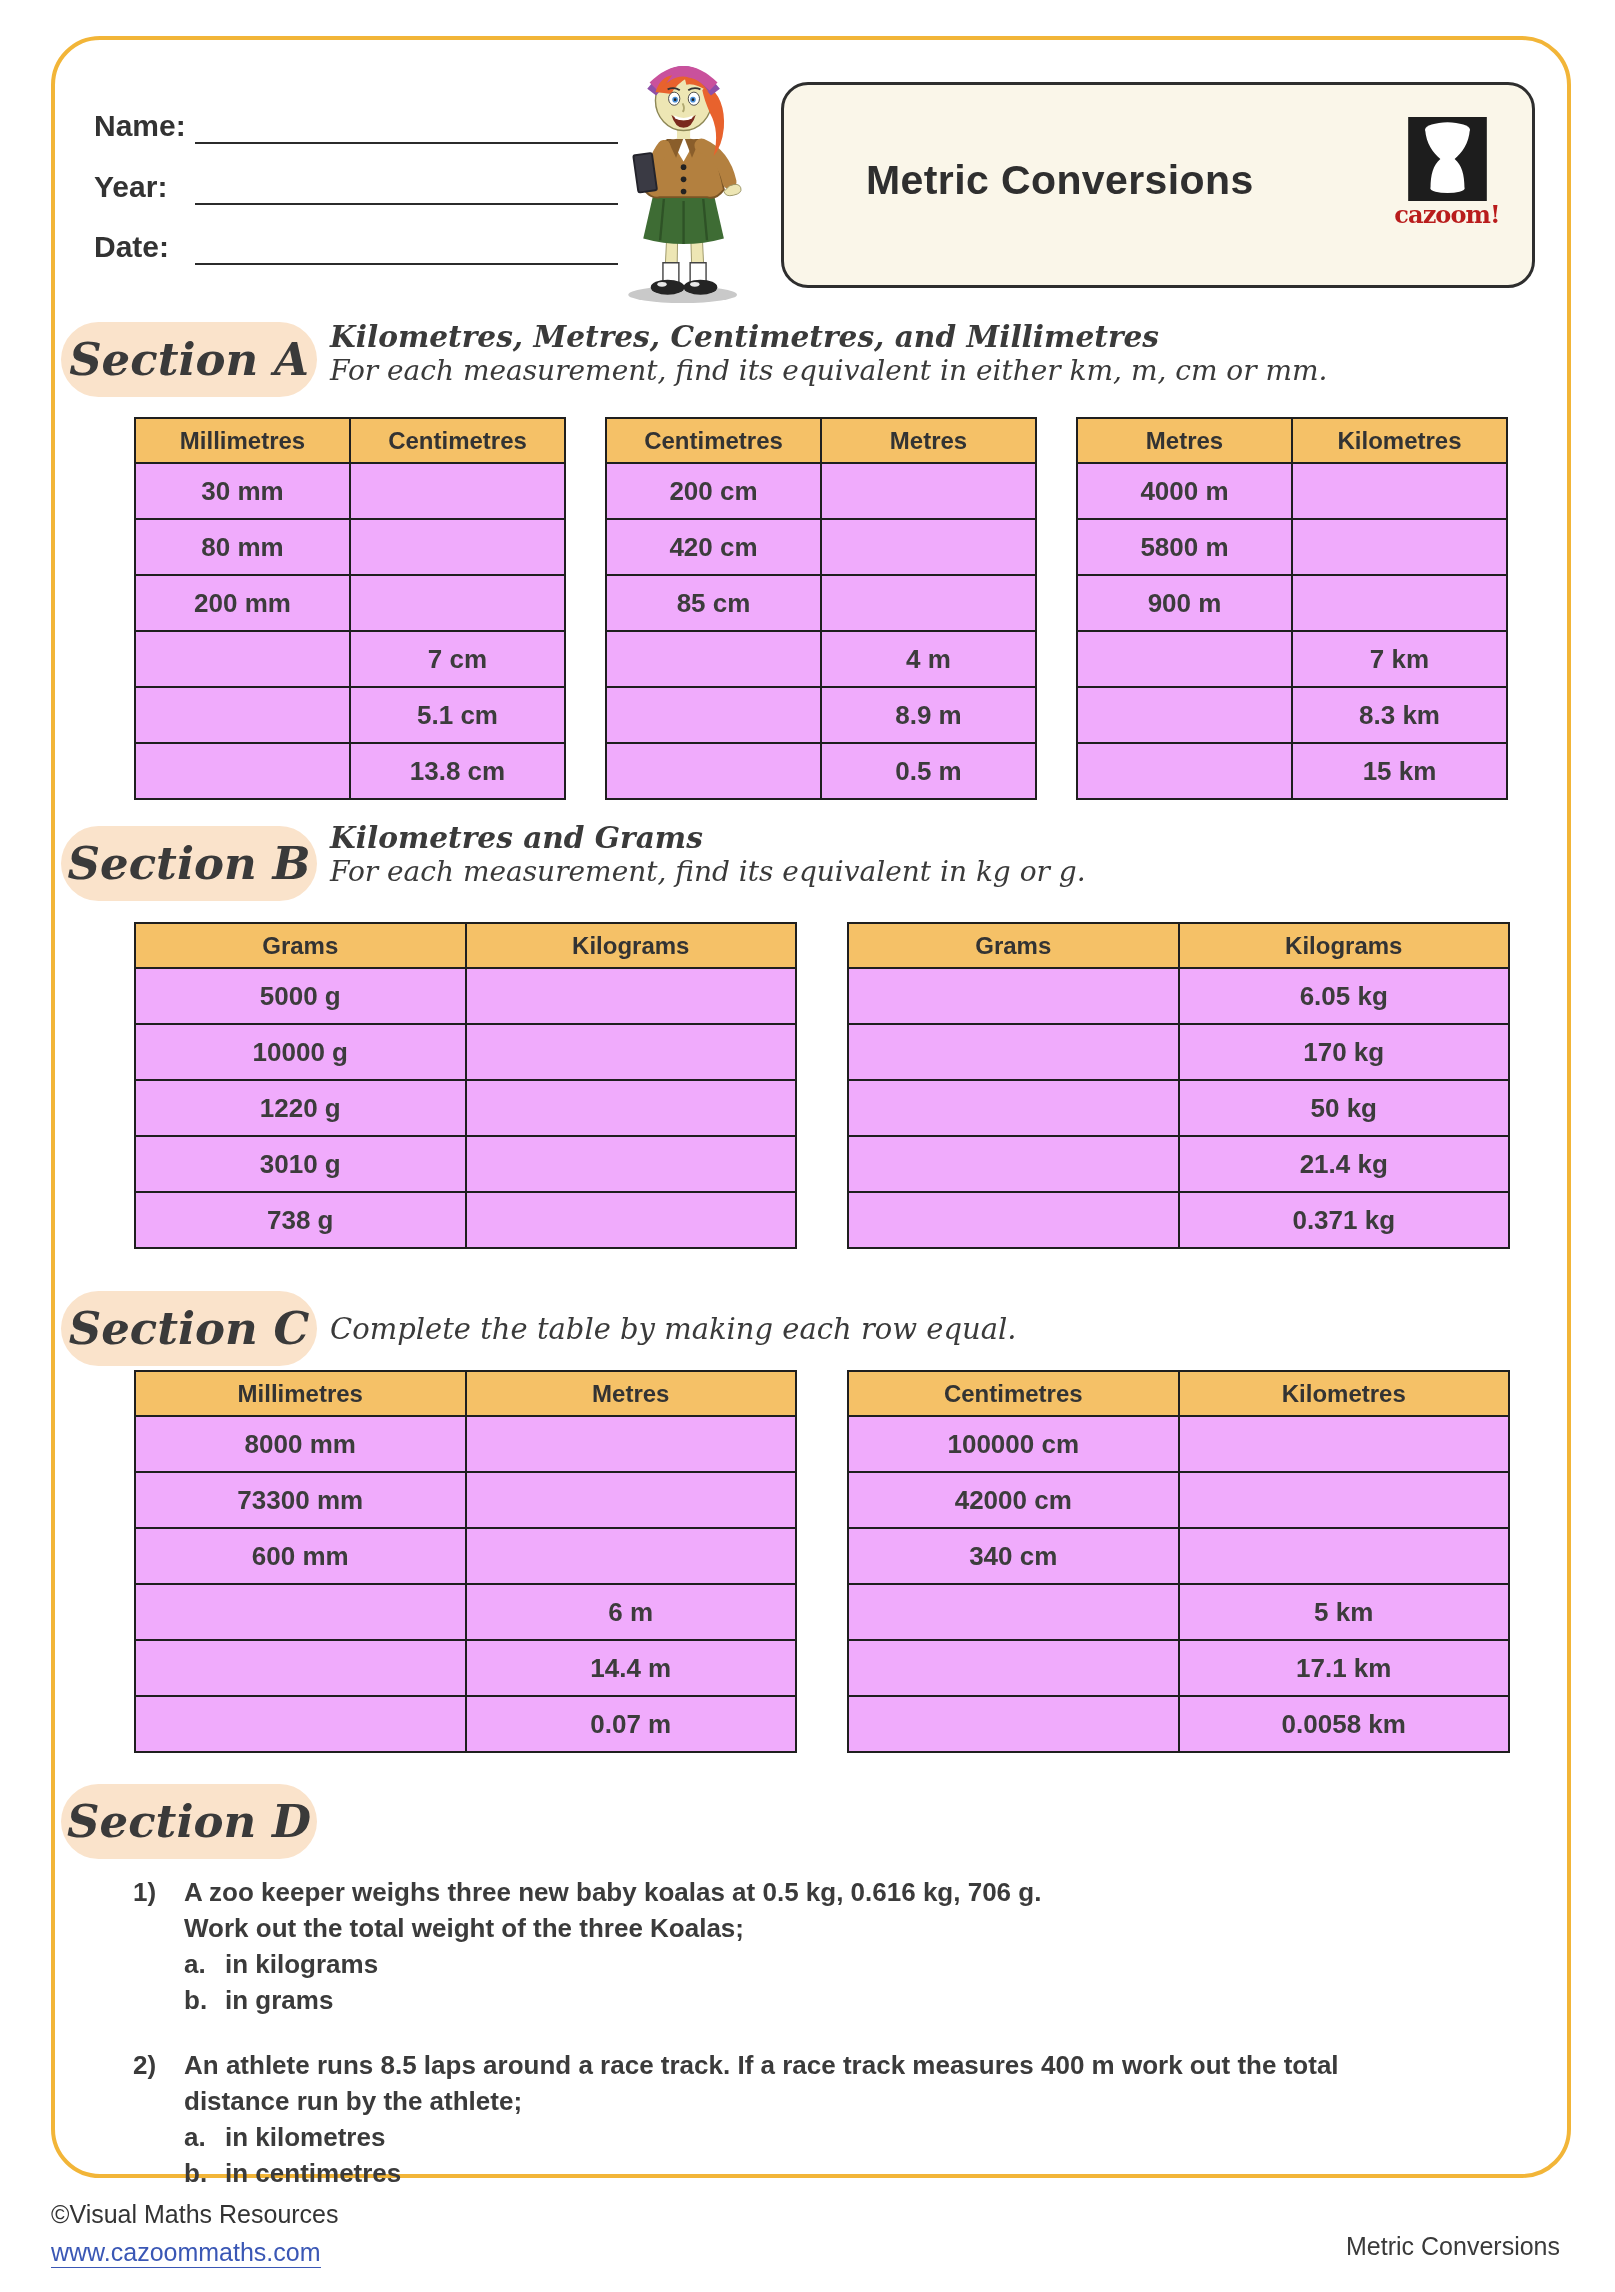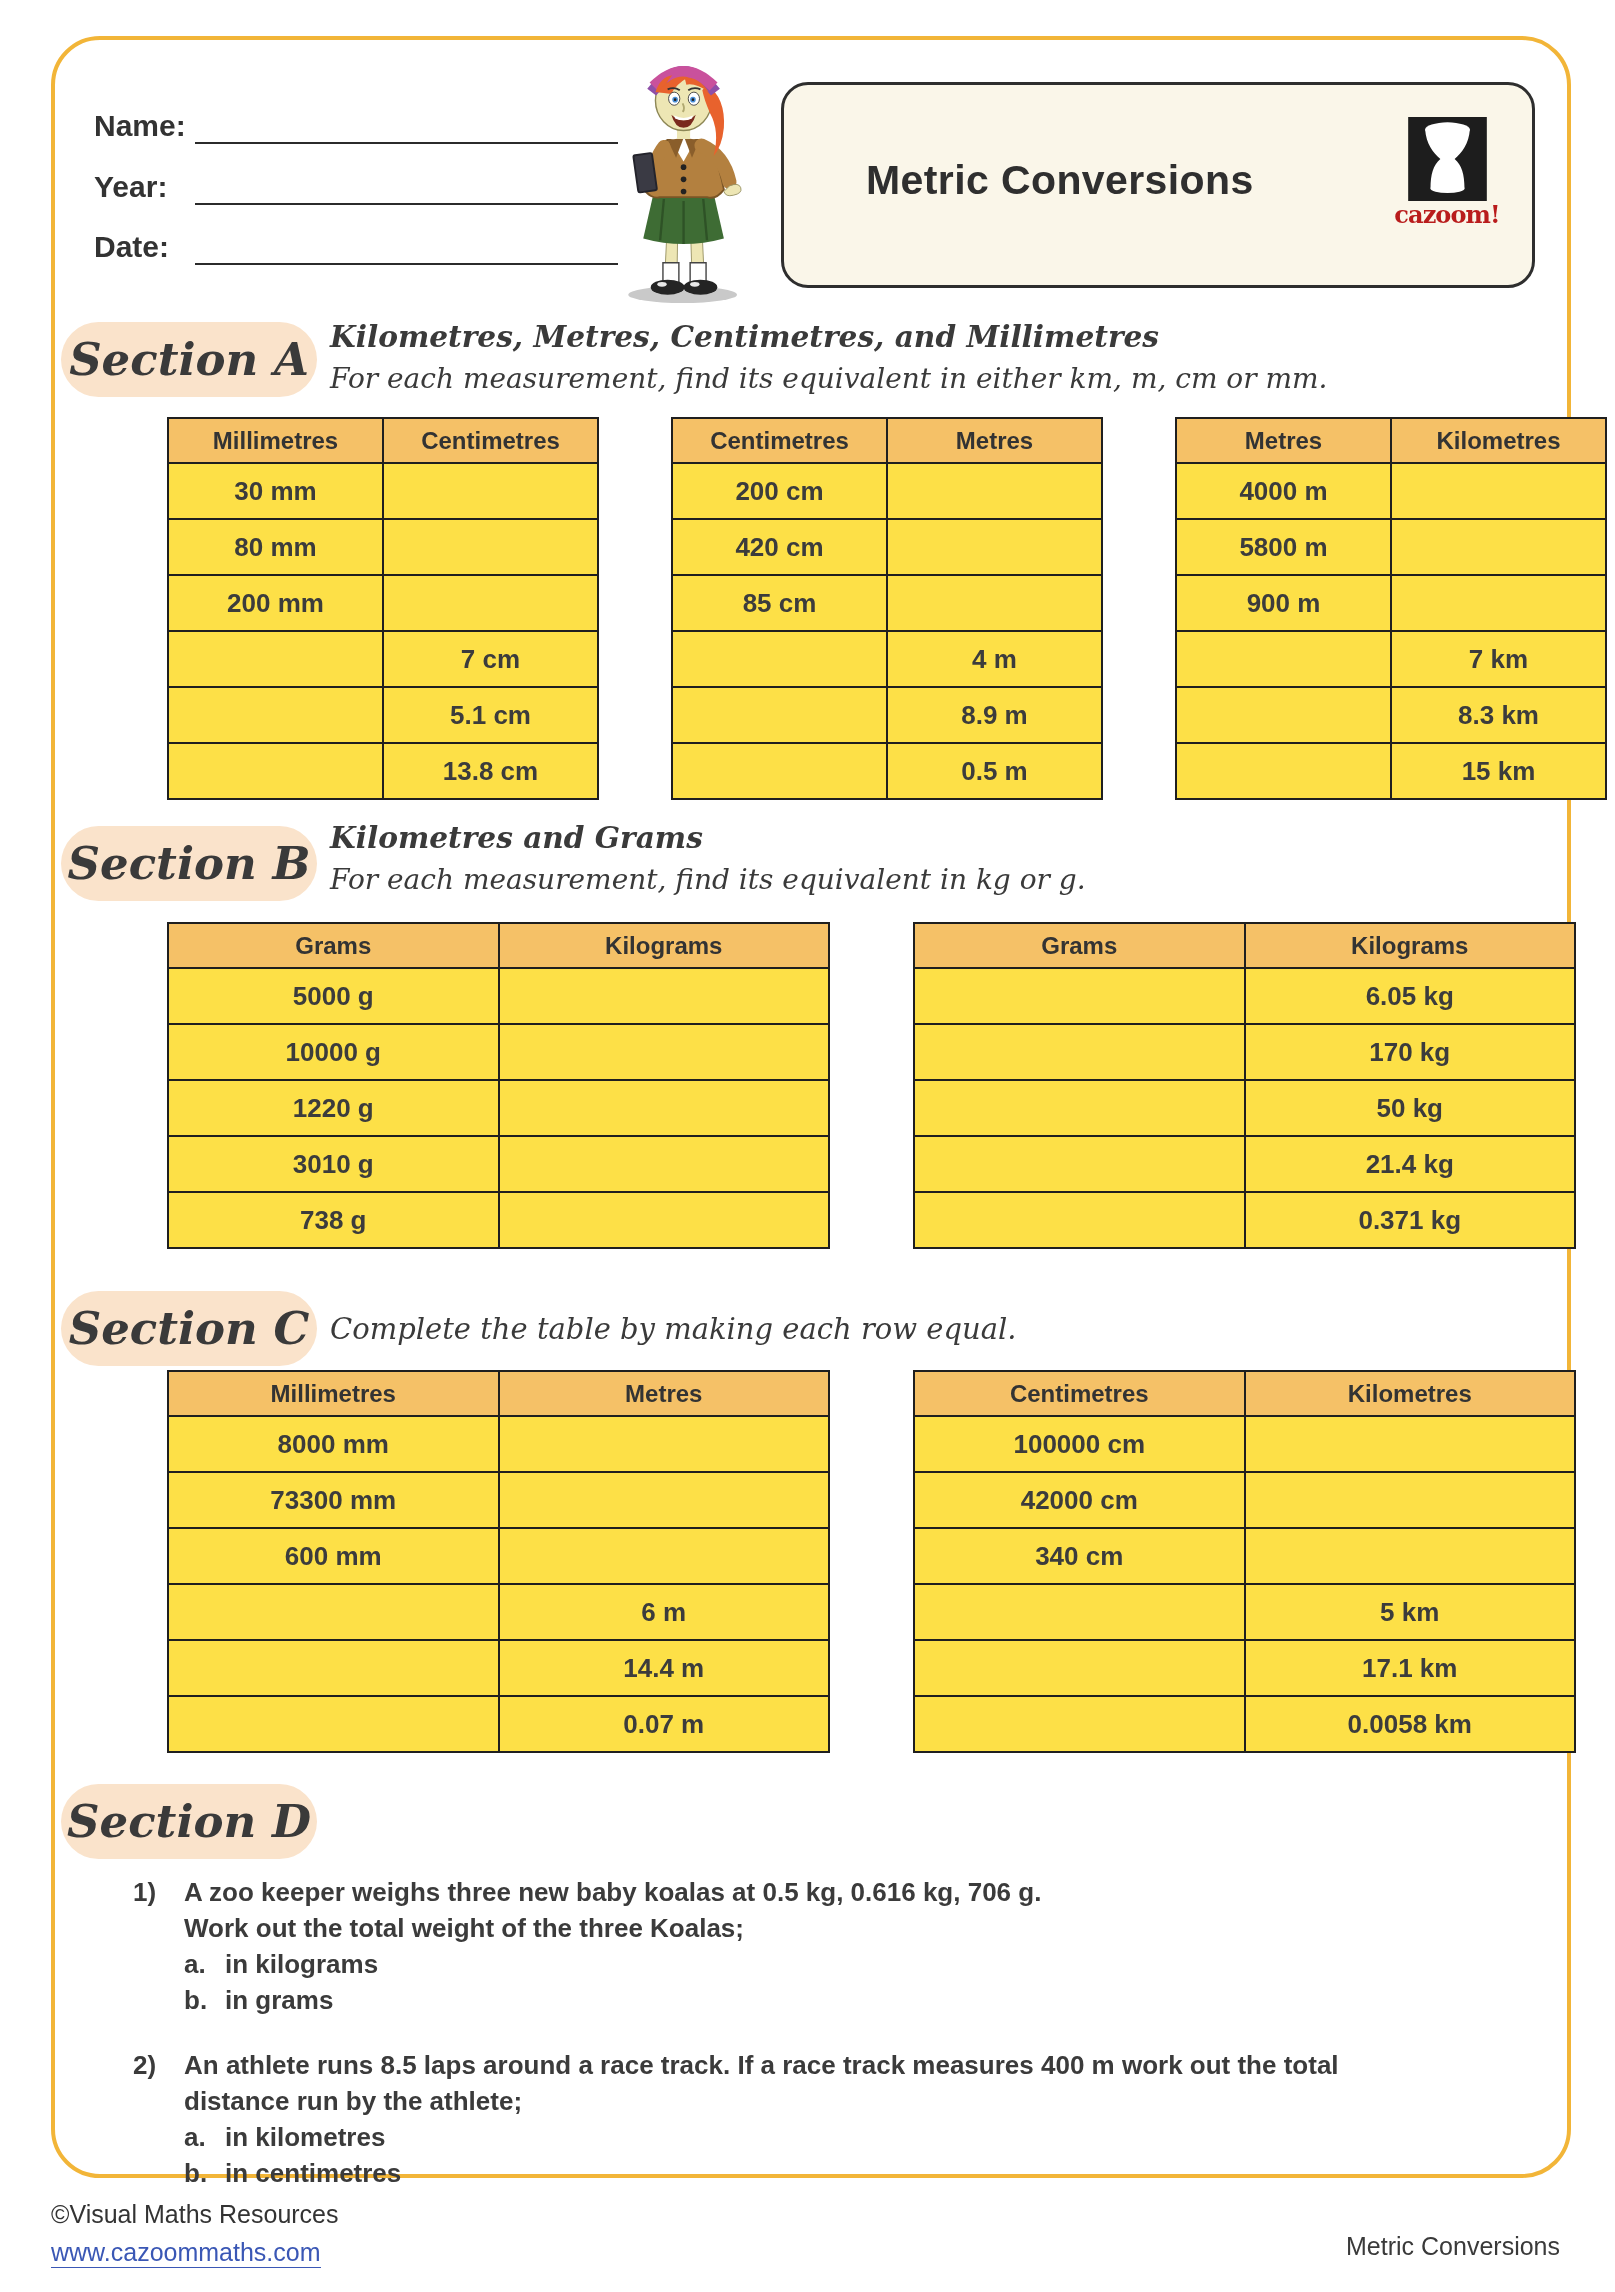--- a/index.html
+++ b/index.html
@@ -27,29 +27,29 @@
   .logo-text { font-family:"DejaVu Serif", serif; font-weight:bold; font-size:24px; color:#b91c1c;
                letter-spacing:-0.9px; margin-top:-3.6px; }
 
   
   .pill { position:absolute; left:61px; width:256px; height:75px; background:#FAE3CB;
           border-radius:39px; display:flex; align-items:center; justify-content:center;
           font-family:"DejaVu Serif", serif; font-style:italic; font-weight:bold;
           font-size:45px; color:#3a3a3a; }
   .sec-head { position:absolute; left:330px; color:#3a3a3a; }
   .sec-title { font-family:"DejaVu Serif", serif; font-style:italic; font-weight:bold; font-size:29.6px; }
-  .sec-instr { font-family:"DejaVu Serif", serif; font-style:italic; font-size:28px; margin-top:8px; }
+  .sec-instr { font-family:"DejaVu Serif", serif; font-style:italic; font-size:28px; }
   .sec-instr-only { display:flex; align-items:center; height:75px;
                     font-family:"DejaVu Serif", serif; font-style:italic; font-size:29px; color:#3a3a3a; }
 
   
   .tables-row { position:absolute; left:134px; display:flex; }
   .tables-row.a { gap:39px; }
   .tables-row.bc { gap:50px; }
-  table.conv { border-collapse:collapse; table-layout:fixed; background:#fde047;margin-left:33px; }
+  table.conv { border-collapse:collapse; table-layout:fixed; background:#f0abfc; }
   table.conv th { background:#F5C167; border:2.7px solid #1f1f1f; height:45px;
                   font-size:24px; font-weight:bold; color:#333333; text-align:center; }
   table.conv td { border:2.7px solid #1f1f1f; font-size:26px; font-weight:bold;
                   color:#3c3c3c; text-align:center; }
   .tables-row.a table.conv { width:432px; }
   .tables-row.a td { height:56px; }
   .tables-row.bc table.conv { width:663px; }
   .tables-row.bc td { height:56px; }
 
   

